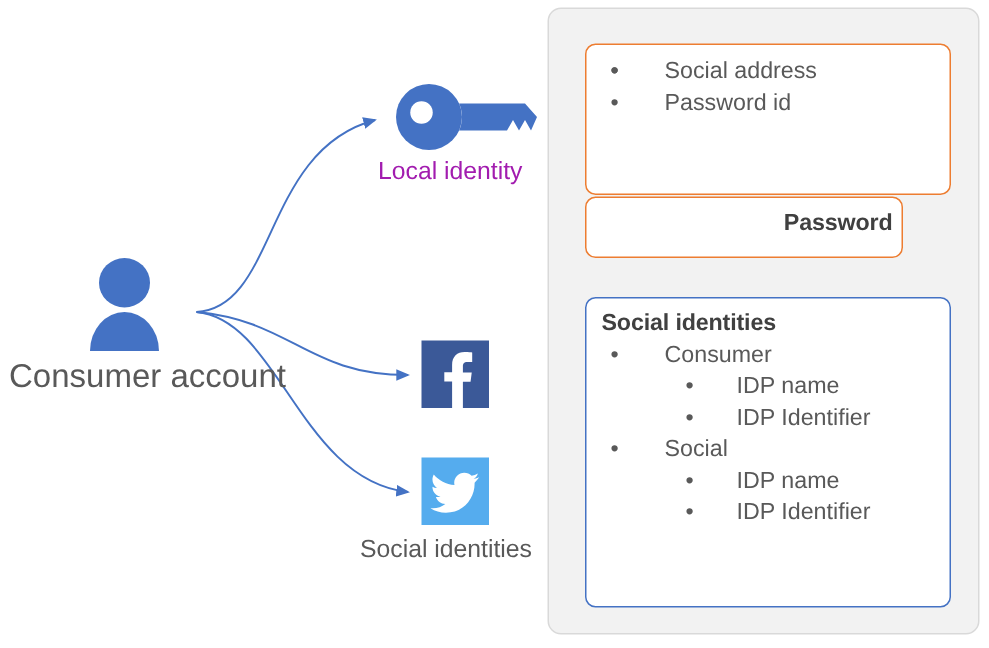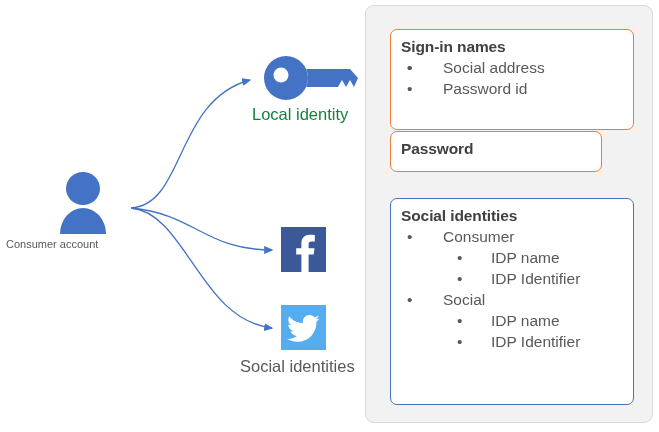--- a/index.html
+++ b/index.html
@@ -47,39 +47,39 @@
     width: 46px;
     height: 26px;
     background: #4472C4;
     border-top-left-radius: 23px 26px;
     border-top-right-radius: 23px 26px;
   }
   .label-consumer {
     position: absolute;
     left: 6px;
     top: 238px;
-    font-size: 11px;
+    font-size: 22px;
     color: #595959;
     white-space: nowrap;
   }
 
   
   .key-icon {
     position: absolute;
     left: 264px;
     top: 56px;
     width: 94px;
     height: 44px;
   }
   .label-local {
     position: absolute;
     left: 252px;
     top: 105px;
     font-size: 16.5px;
-    color: #15803d;
+    color: #a21caf;
     white-space: nowrap;
   }
 
   
   .fb-square {
     position: absolute;
     left: 281px;
     top: 227px;
     width: 45px;
     height: 45px;
@@ -128,21 +128,21 @@
   .card {
     position: absolute;
     box-sizing: border-box;
     background: #FFFFFF;
     border-radius: 7px;
   }
   .card-orange { border: 1.4px solid #ED7D31; }
   .card-blue   { border: 1.4px solid #4472C4; }
 
   .card-signin   { left: 390px; top: 29px;  width: 244px; height: 101px; }
-  .card-password { left: 390px; top: 131px; width: 212px; height: 41px; }
+  .card-password { left: 390px; top: 131px; width: 212px; height: 41px; text-align: right; }
   .card-social   { left: 390px; top: 198px; width: 244px; height: 207px; }
 
   .card-inner {
     position: absolute;
     left: 10px;
     top: 7px;
     right: 6px;
   }
 
   .card-title {
@@ -234,21 +234,20 @@
                c-0.4,0 -0.9,0 -1.3,-0.1 c0.9,2.7 3.3,4.6 6.3,4.7
                c-2.3,1.8 -5.2,2.9 -8.3,2.9 c-0.5,0 -1.1,0 -1.6,-0.1
                c3.0,1.9 6.5,3.0 10.3,3.0 c12.4,0 19.1,-10.2 19.1,-19.1
                l0,-0.9 C36.5,15.7 37.6,14.5 38.5,13.2 z" fill="#FFFFFF"></path>
     </svg>
   </div>
   <div class="label-social-left">Social identities</div>
 
   <div class="card card-orange card-signin">
     <div class="card-inner">
-      <div class="card-title">Sign-in names</div>
       <ul class="bullets">
         <li class="bullet-row">
           <span class="dot">•</span>
         </li>
         <li class="bullet-row">
           <span class="dot">•</span>
           <span>Social address</span>
         </li>
         <li class="bullet-row">
           <span class="dot">•</span>

